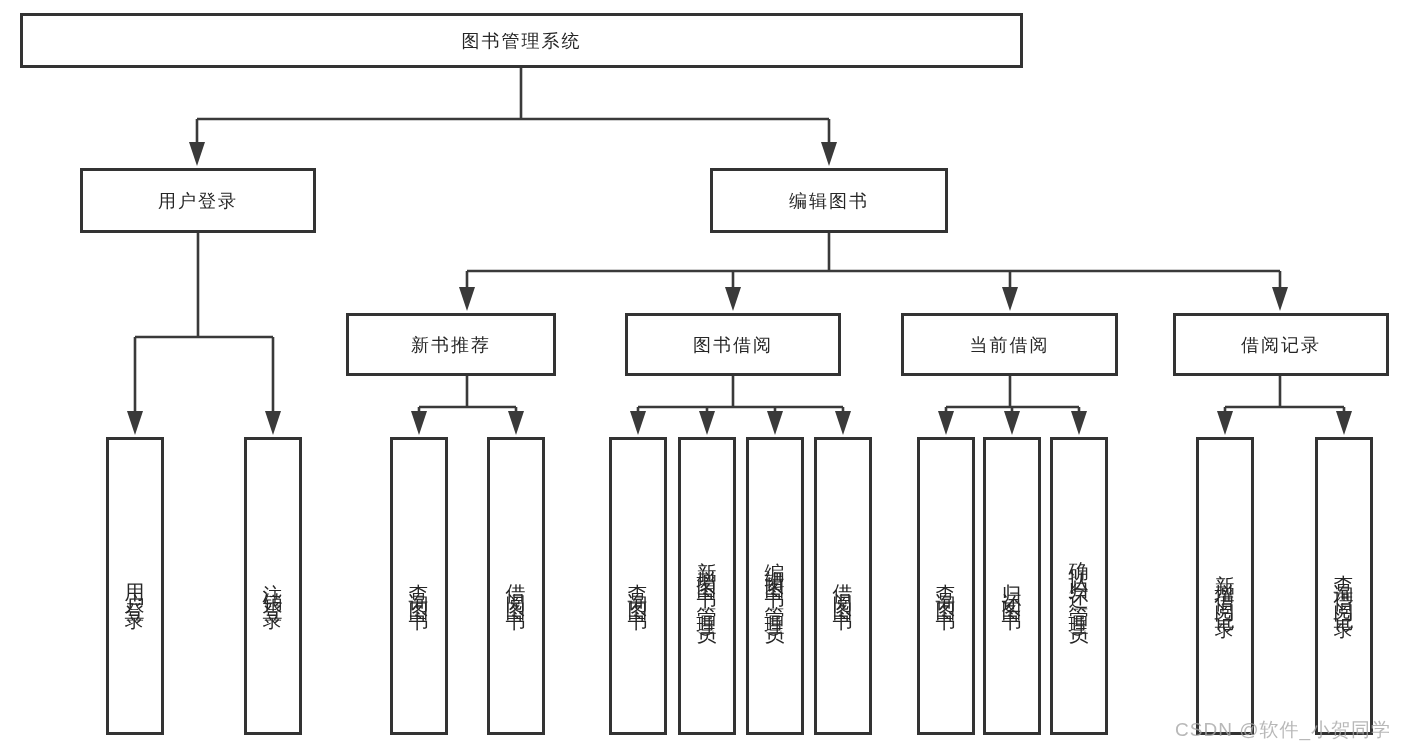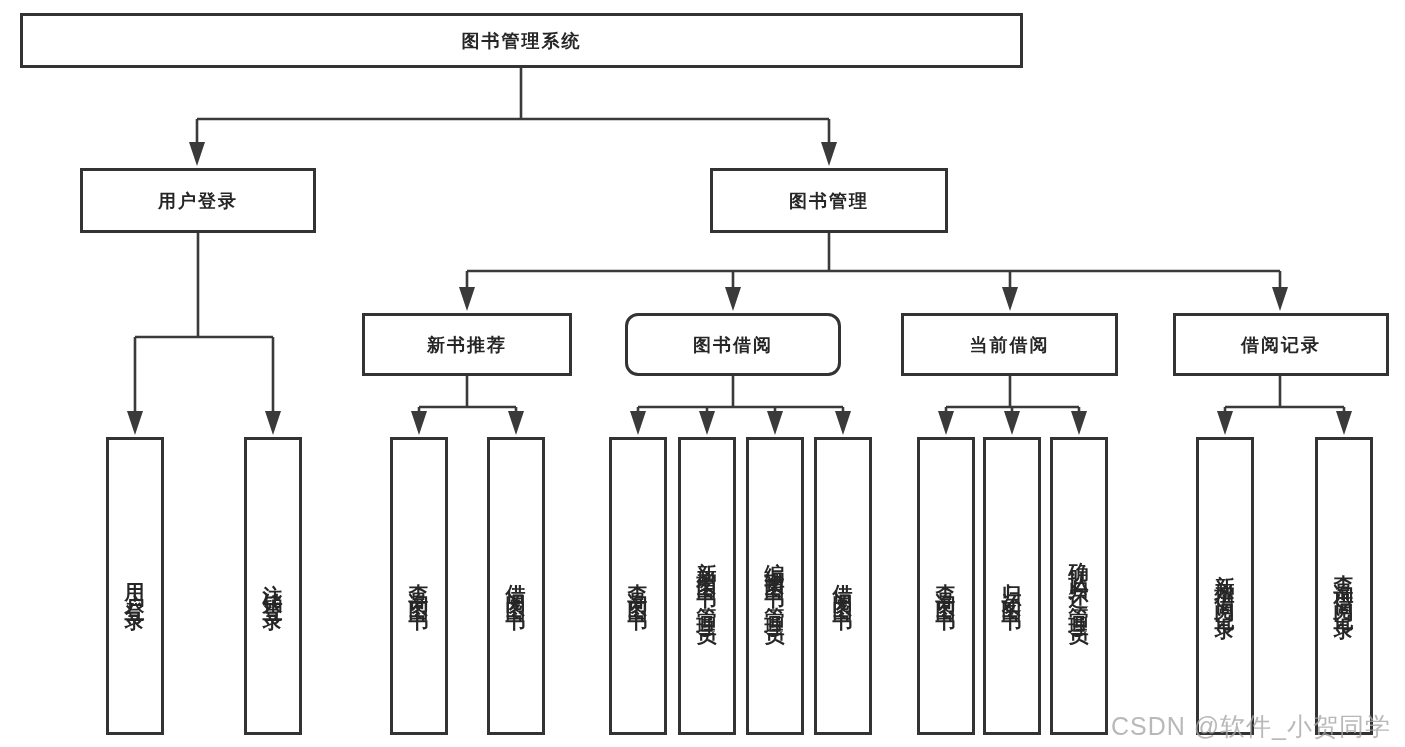--- a/index.html
+++ b/index.html
@@ -26,21 +26,20 @@
   .node {
     position: absolute;
     box-sizing: border-box;
     border: 3px solid #333333;
     background: #ffffff;
     color: #262626;
     display: flex;
     align-items: center;
     justify-content: center;
     z-index: 2;
-    font-weight: bold;
   }
   .hbox {
     font-size: 18px;
     letter-spacing: 2px;
     line-height: 1;
     white-space: nowrap;
   }
   .root-box {
     left: 20px;
     top: 13px;
@@ -57,21 +56,21 @@
     text-orientation: upright;
     font-size: 20px;
     letter-spacing: 9px;
     line-height: 1;
   }
   .watermark {
     position: absolute;
     right: 14px;
     bottom: 4px;
     z-index: 3;
-    font-size: 25px;
+    font-size: 19px;
     color: rgba(166, 166, 166, 0.8);
     letter-spacing: 1px;
     white-space: nowrap;
     margin-left: 47px;
   }
   .edge {
     stroke: #3a3a3a;
     stroke-width: 2.6;
     fill: none;
   }
@@ -131,24 +130,24 @@
     <g>
       <path class="edge" d="M1280 376 V407 M1225 407 H1344 M1225 407 V411 M1344 407 V411"></path>
       <path class="arrowhead" d="M1217 411 L1233 411 L1225 435 Z"></path>
       <path class="arrowhead" d="M1336 411 L1352 411 L1344 435 Z"></path>
     </g>
   </svg>
 
   <div class="node hbox root-box">图书管理系统</div>
 
   <div class="node hbox l2" style="left:80px;width:236px;">用户登录</div>
-  <div class="node hbox l2" style="left:710px;width:238px;">图书管理</div>
+  <div class="node hbox l2" style="left:710px;width:238px;">编辑图书</div>
 
-  <div class="node hbox l3" style="left:362px;width:210px;">新书推荐</div>
-  <div class="node hbox l3" style="left:625px;width:216px;border-radius:13px;">图书借阅</div>
+  <div class="node hbox l3" style="left:346px;width:210px;">新书推荐</div>
+  <div class="node hbox l3" style="left:625px;width:216px;">图书借阅</div>
   <div class="node hbox l3" style="left:901px;width:217px;text-align:right;">当前借阅</div>
   <div class="node hbox l3" style="left:1173px;width:216px;">借阅记录</div>
 
   <div class="node vbox" style="left:106px;">用户登录</div>
   <div class="node vbox" style="left:244px;">注销登录</div>
 
   <div class="node vbox" style="left:390px;">查询图书</div>
   <div class="node vbox" style="left:487px;">借阅图书</div>
 
   <div class="node vbox" style="left:609px;">查询图书</div>

